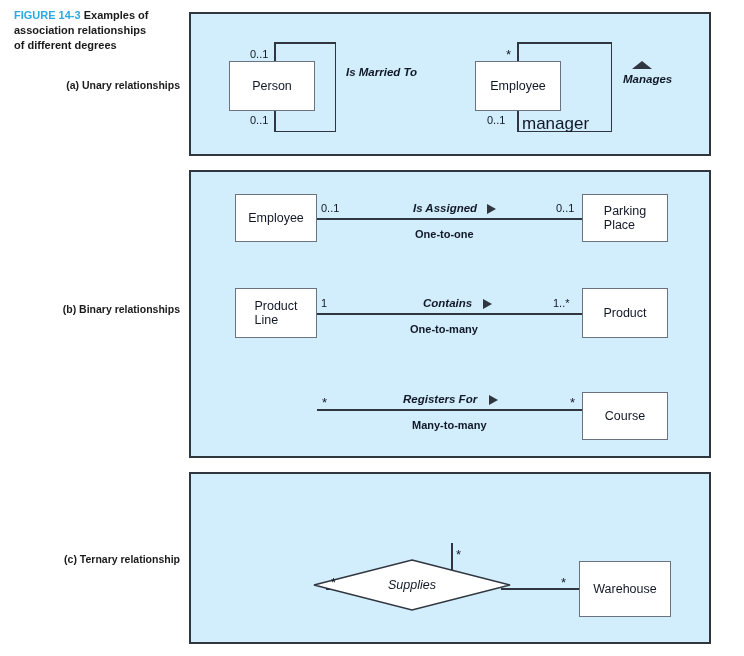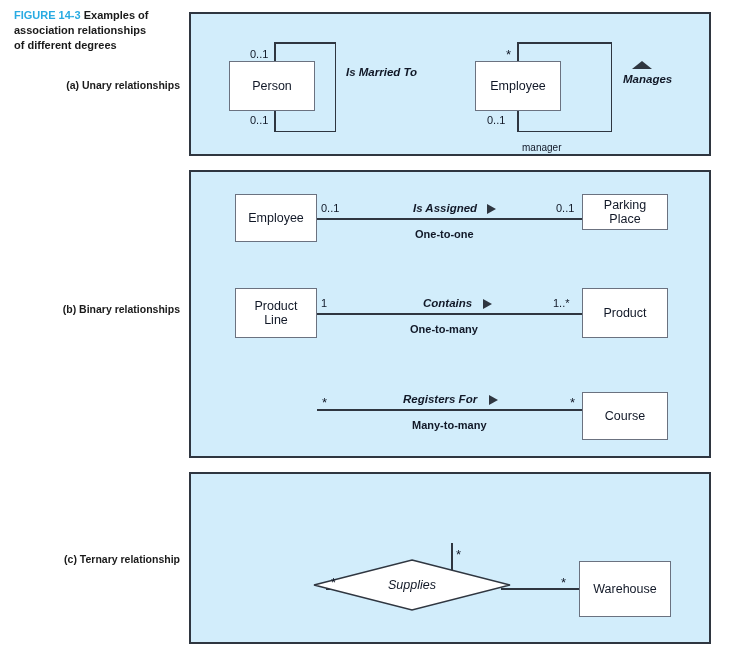--- a/index.html
+++ b/index.html
@@ -56,21 +56,20 @@
 
   
   .ent-box {
     position: absolute;
     background: #ffffff;
     border: 1.5px solid #6b7280;
     box-sizing: border-box;
     display: flex;
     align-items: center;
     justify-content: center;
-    text-align: center;
     font-size: 12.5px;
     color: #111827;
     line-height: 1.15;
     z-index: 3;
   }
   .line-h, .line-v {
     position: absolute;
     background: #2f3640;
     z-index: 1;
   }
@@ -86,25 +85,24 @@
   }
   .mult-star {
     position: absolute;
     font-size: 13px;
     color: #111827;
     z-index: 4;
     line-height: 6px;
   }
   .role {
     position: absolute;
-    font-size: 10px;
-    color: #111827;
-    z-index: 4;
-    white-space: nowrap;
-    margin-top: 28px;
+    font-size: 17px;
+    color: #111827;
+    z-index: 4;
+    white-space: nowrap;
   }
   .rel-label {
     position: absolute;
     font-size: 11.5px;
     font-style: italic;
     font-weight: bold;
     color: #111827;
     z-index: 4;
     white-space: nowrap;
   }
@@ -201,21 +199,21 @@
   <div class="tri-up" style="left:441px; top:47px;"></div>
   <div class="rel-label" style="left:432px; top:59px;">Manages</div>
 </div>
 
 <div class="panel" id="panel-b">
 
   <div class="ent-box" style="left:44px; top:22px; width:82px; height:48px;">
     <span>Employee</span>
   </div>
   <div class="line-h" style="left:126px; top:46px; width:265px;"></div>
-  <div class="ent-box" style="left:391px; top:22px; width:86px; height:36px;">
+  <div class="ent-box" style="left:391px; top:22px; width:86px; height:48px;">
     <span>
       <span>Parking</span><br>
       <span>Place</span>
     </span>
   </div>
   <div class="mult" style="left:130px; top:30px;">0..1</div>
   <div class="mult" style="left:365px; top:30px;">0..1</div>
   <div class="rel-label" style="left:222px; top:30px;">Is Assigned</div>
   <div class="tri-right" style="left:296px; top:32px;"></div>
   <div class="card-label" style="left:224px; top:56px;">One-to-one</div>

